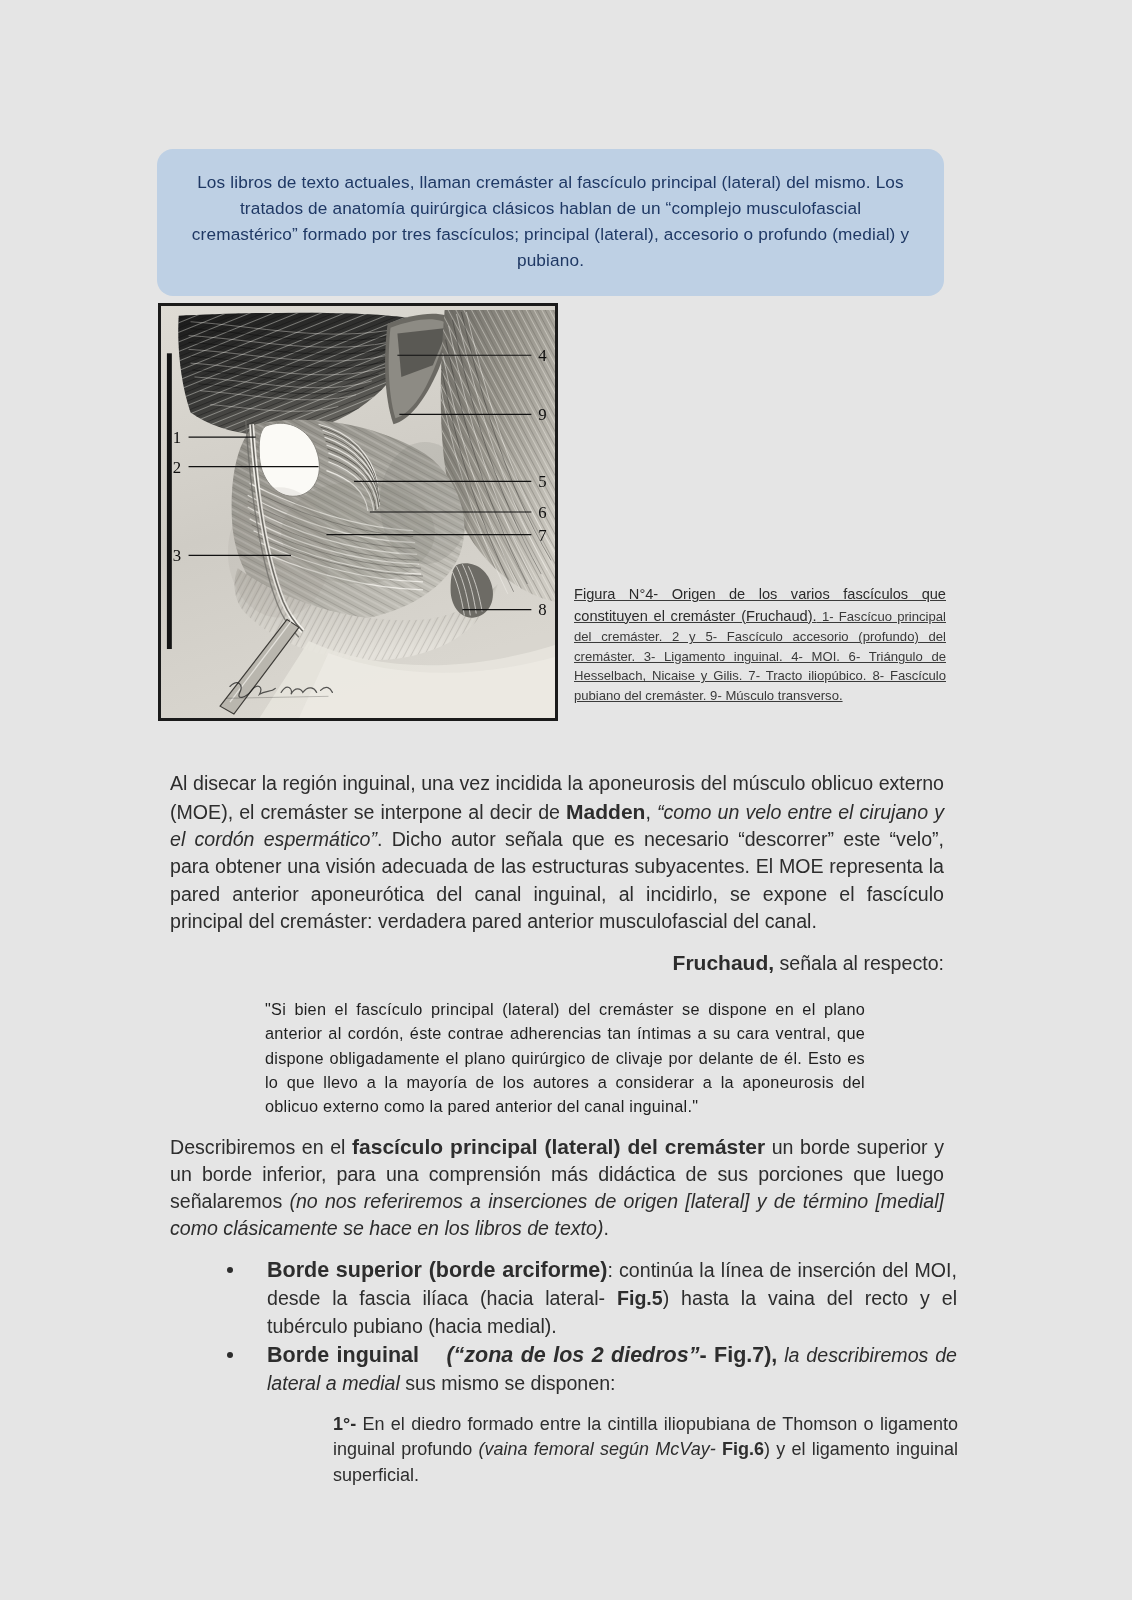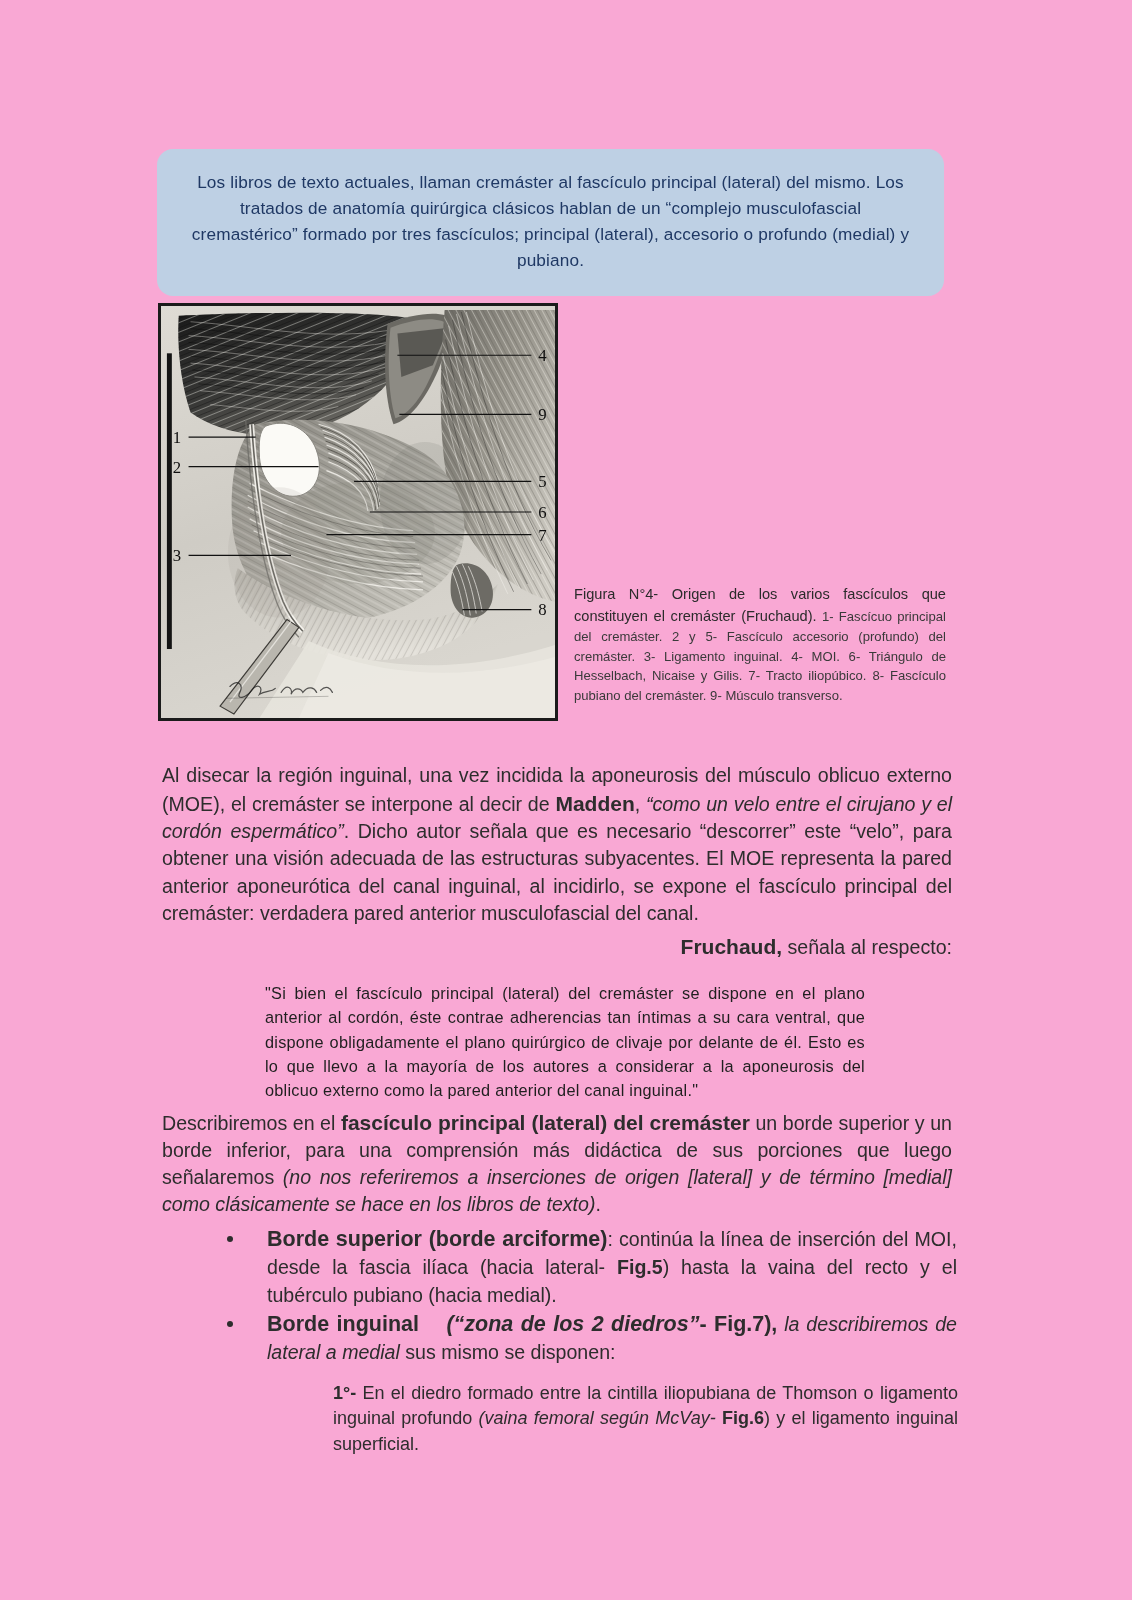--- a/index.html
+++ b/index.html
@@ -12,21 +12,21 @@
     height: 1600px;
     position: relative;
     font-family: "Liberation Sans", sans-serif;
     color: #231f20;
     overflow: hidden;
   }
 
   .page {
     position: absolute;
     inset: 0;
-    background: #f9a8d4;
+    background: #e5e5e5;
   }
 
   
   .callout {
     position: absolute;
     left: 157px;
     top: 149px;
     width: 787px;
     box-sizing: border-box;
     padding: 20px 34px 22px 34px;
@@ -59,35 +59,36 @@
   
   .fig-caption {
     position: absolute;
     left: 574px;
     top: 584px;
     width: 372px;
     font-size: 13.1px;
     line-height: 1.49;
     text-align: justify;
     color: #3a3a3a;
+    text-decoration: underline;
   }
   .fig-caption .lead {
     font-size: 14.6px;
     color: #2b2b2b;
   }
 
   
   .body-col {
     position: absolute;
     left: 157px;
     top: 757px;
     width: 800px;
   }
   p.para {
-    margin: 5px;
+    margin: 13px;
     font-size: 19.6px;
     line-height: 1.385;
     text-align: justify;
     color: #2d2d2d;
   }
   p.para.ragged { text-align: right; }
   .b { font-weight: bold; }
   .i { font-style: italic; }
   .bi { font-weight: bold; font-style: italic; margin-left: 20px; }
   .big { font-size: 21px; }

